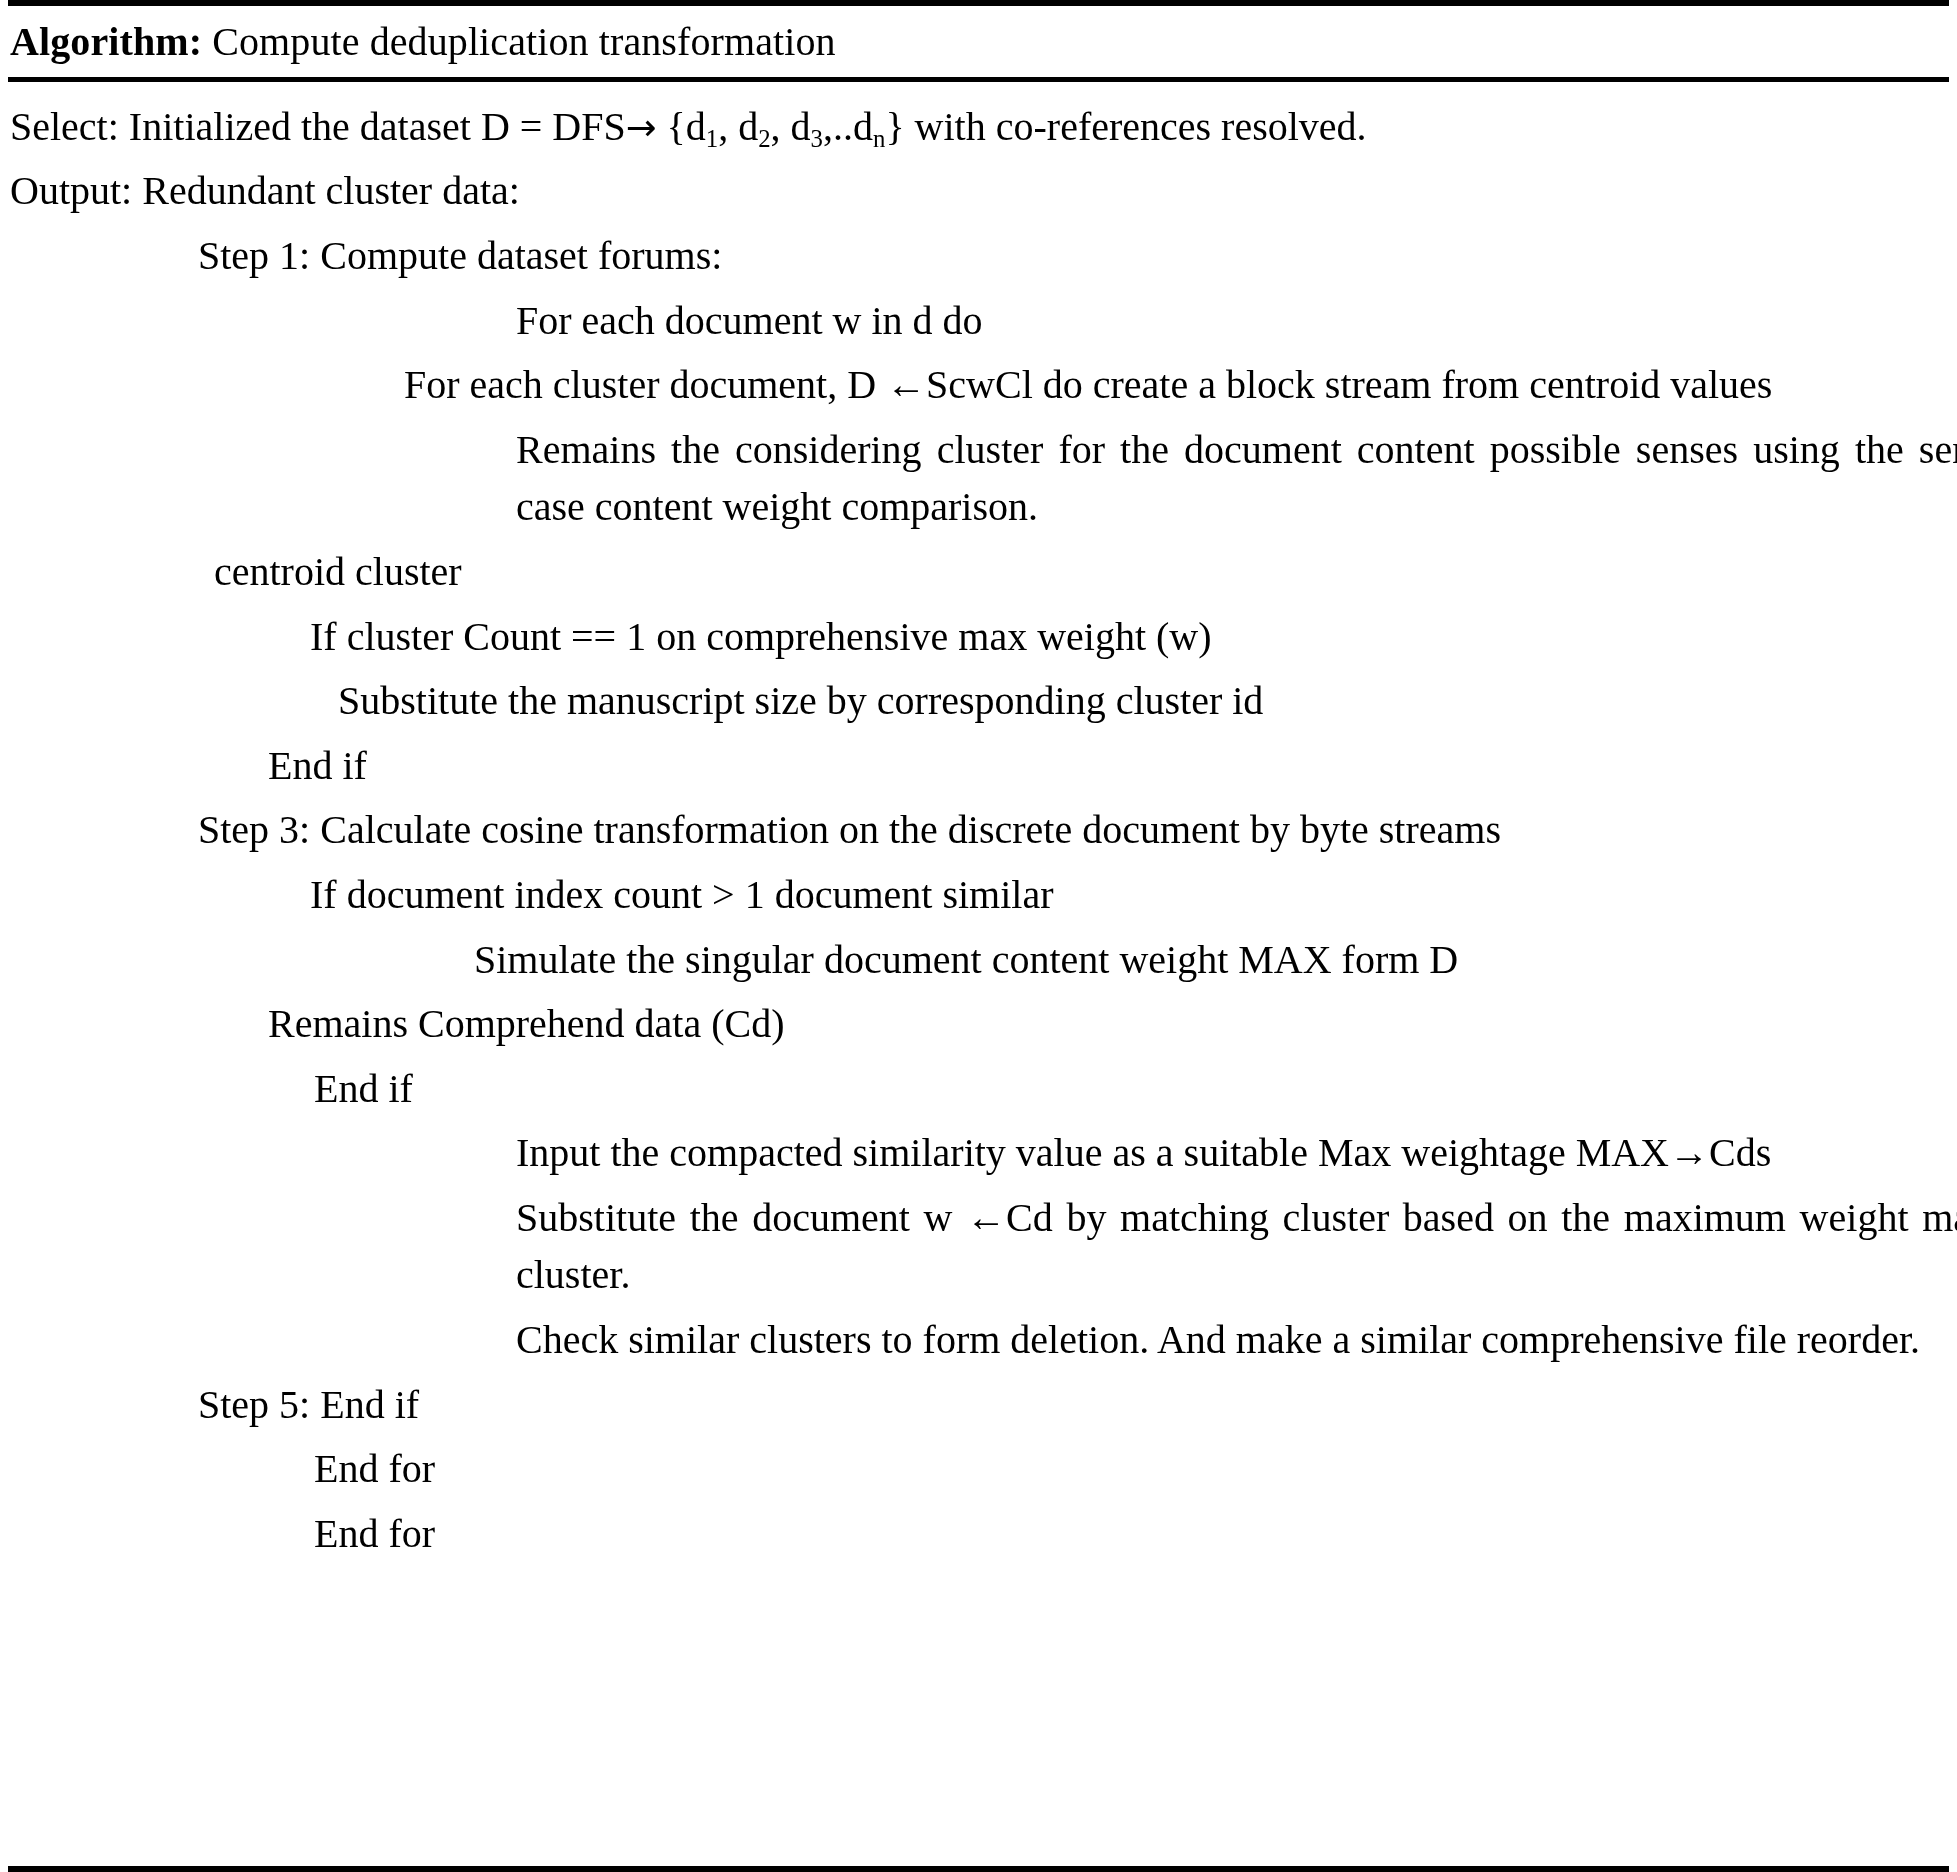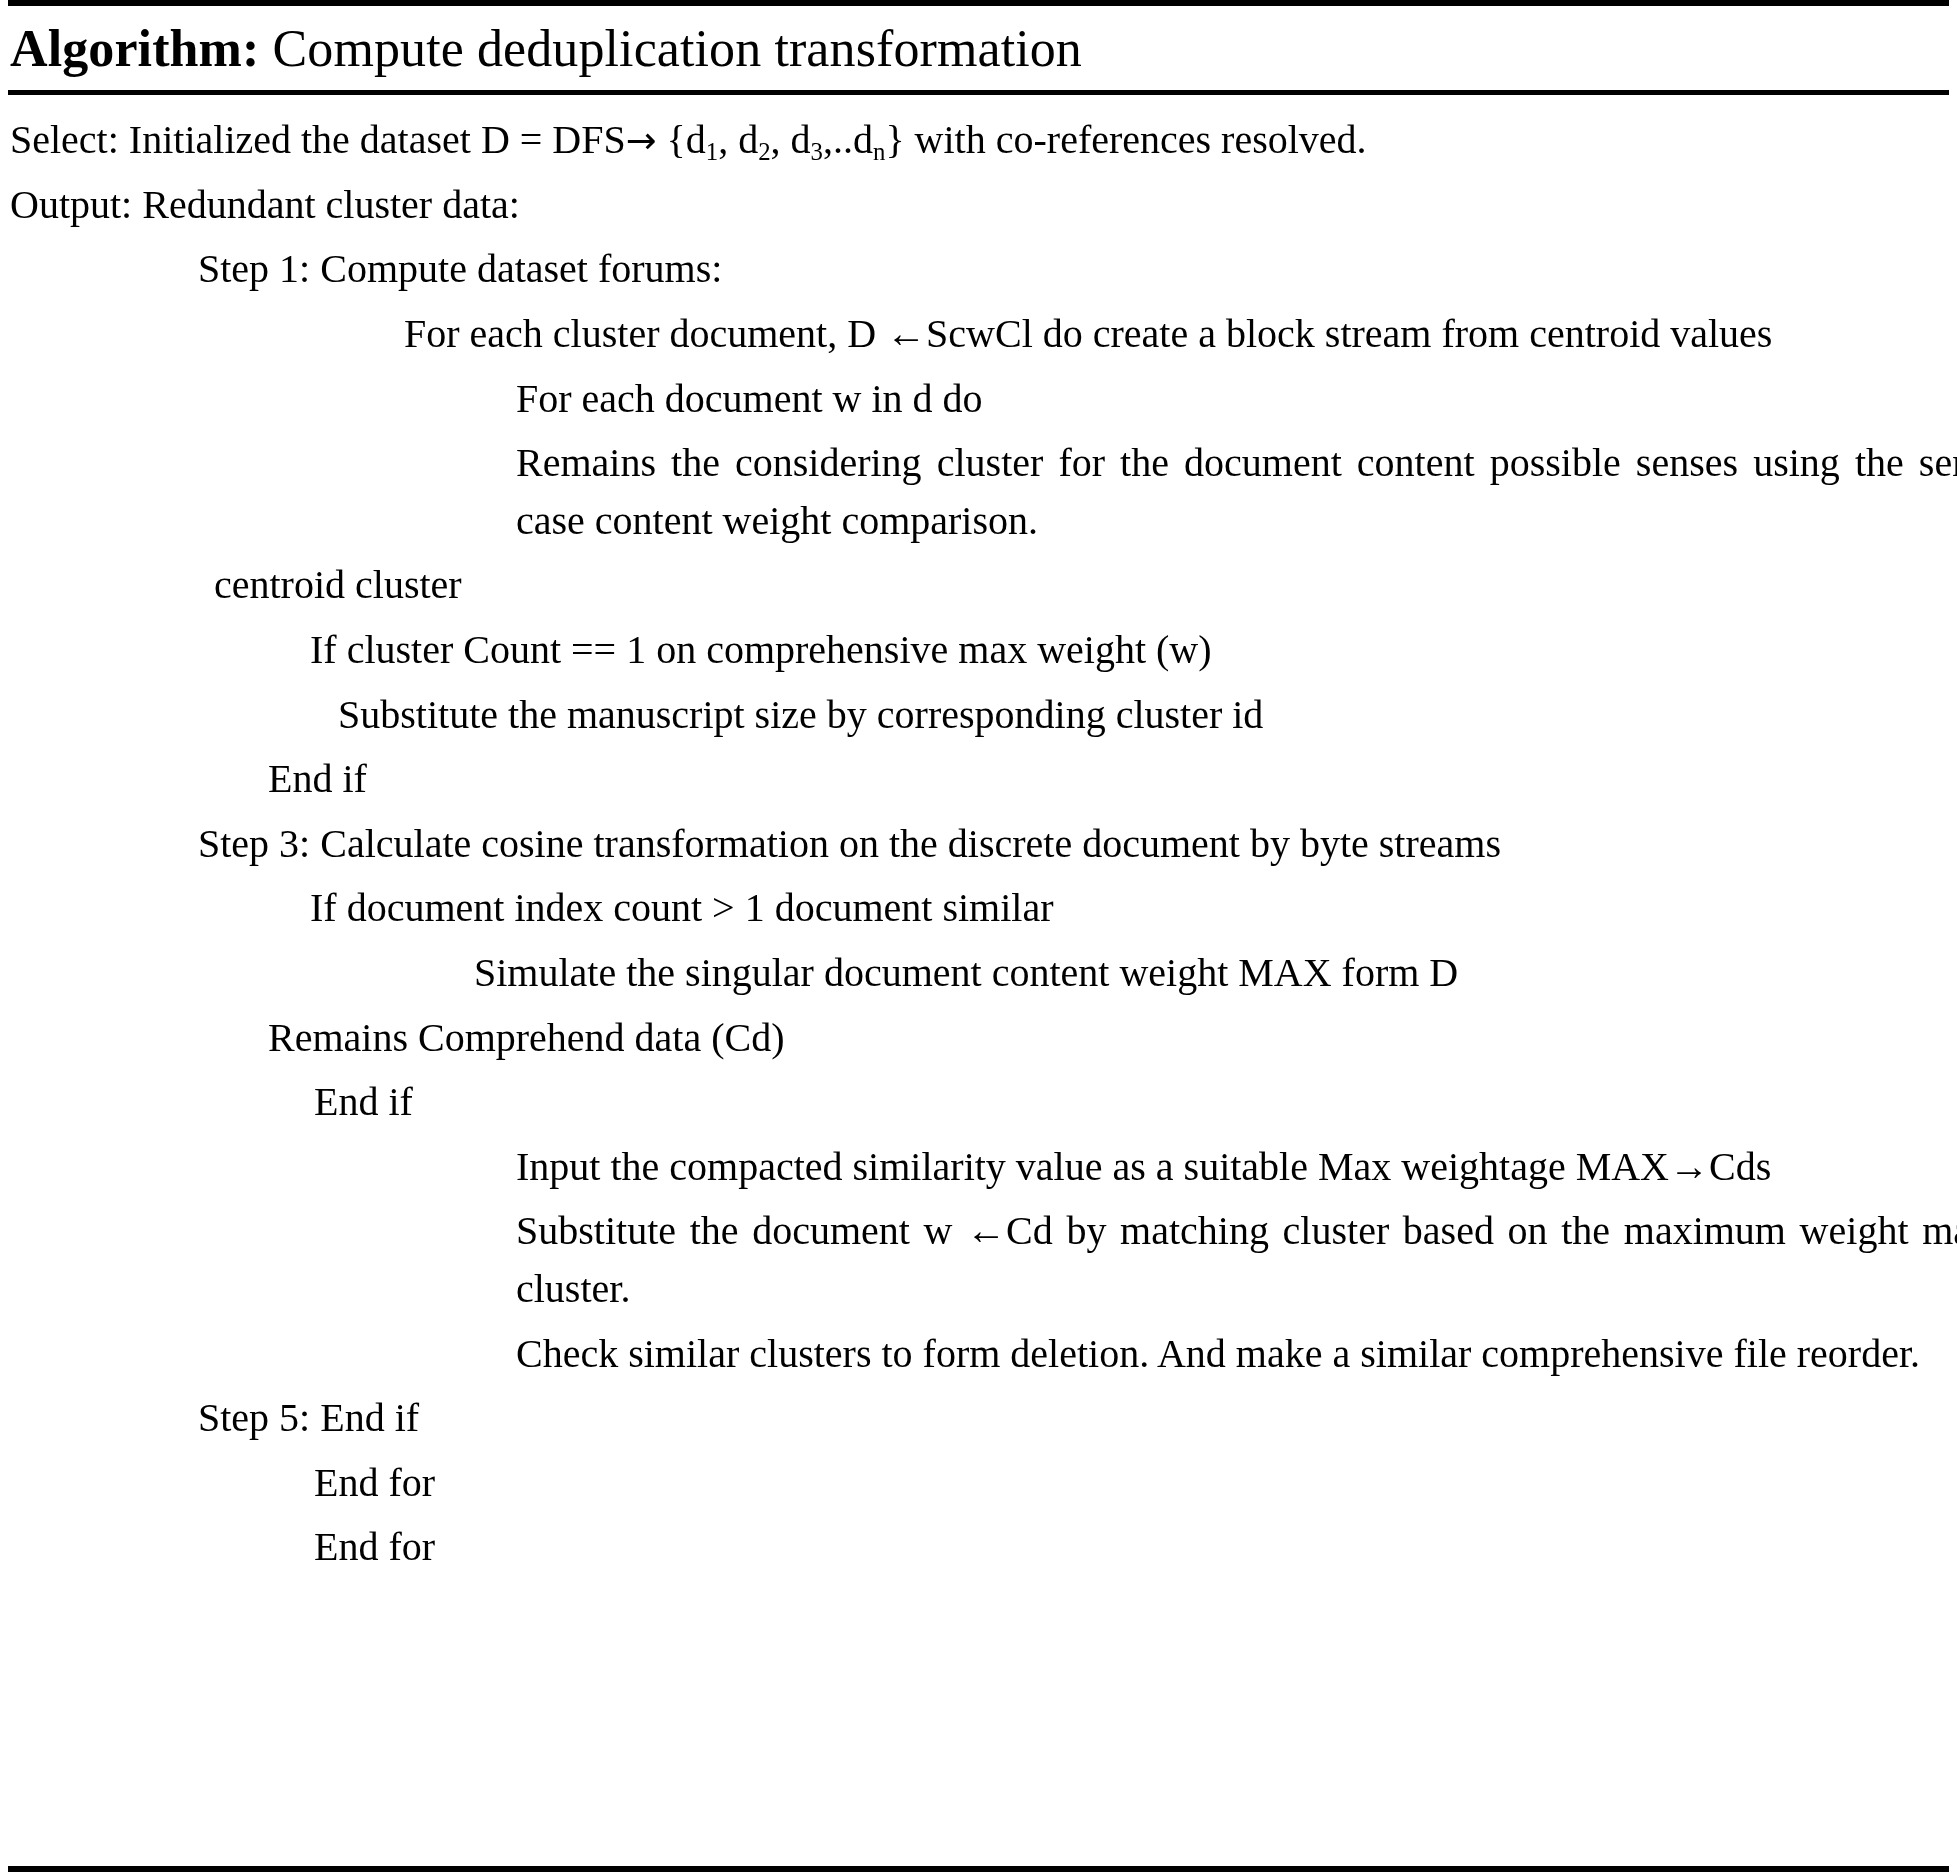--- a/index.html
+++ b/index.html
@@ -32,21 +32,21 @@
     width: 100%;
     margin: 0;
   }
   .rule-bottom {
     border-top: 6px solid #000;
     width: 100%;
     margin: 0;
   }
   .title-row {
     padding: 14px 2px 12px 2px;
-    font-size: 52px;
+    font-size: 40px;
     line-height: 1.12;
     letter-spacing: 0.1px;
   }
   .title-row .kw { font-weight: bold; }
   .body-rows {
     padding-top: 16px;
     flex: 1 1 auto;
   }
   .line {
     font-size: 40px;
@@ -97,22 +97,22 @@
 
   <div class="rule-mid"></div>
 
   <div class="body-rows">
 
     <div class="line ind-0"><span>Select: Initialized the dataset D = DFS</span><span class="arrow">→</span><span class="nowrap"><span> {d</span><sub>1</sub><span>, d</span><sub>2</sub><span>, d</span><sub>3</sub><span>,..d</span><sub>n</sub></span><span>} with co-references resolved.</span></div>
 
     <div class="line ind-0">Output: Redundant cluster data:</div>
 
     <div class="line ind-1">Step 1: Compute dataset forums:</div>
+    <div class="line ind-3">For each document w in d do</div>
     <div class="line ind-2">For each cluster document, D ←ScwCl do create a block stream from centroid values</div>
-    <div class="line ind-3">For each document w in d do</div>
     <div class="line ind-3 just w-remains">Remains the considering cluster for the document content possible senses using the semantic case content weight comparison.</div>
 
     <div class="line ind-1 just w-step2 hang-step2"><span class="cont">centroid cluster</span></div>
     <div class="line ind-4">If cluster Count == 1 on comprehensive max weight (w)</div>
     <div class="line ind-5">Substitute the manuscript size by corresponding cluster id</div>
     <div class="line ind-8">End if</div>
 
     <div class="line ind-1">Step 3: Calculate cosine transformation on the discrete document by byte streams</div>
     <div class="line ind-4">If document index count &gt; 1 document similar</div>
     <div class="line ind-6">Simulate the singular document content weight MAX form D</div>

